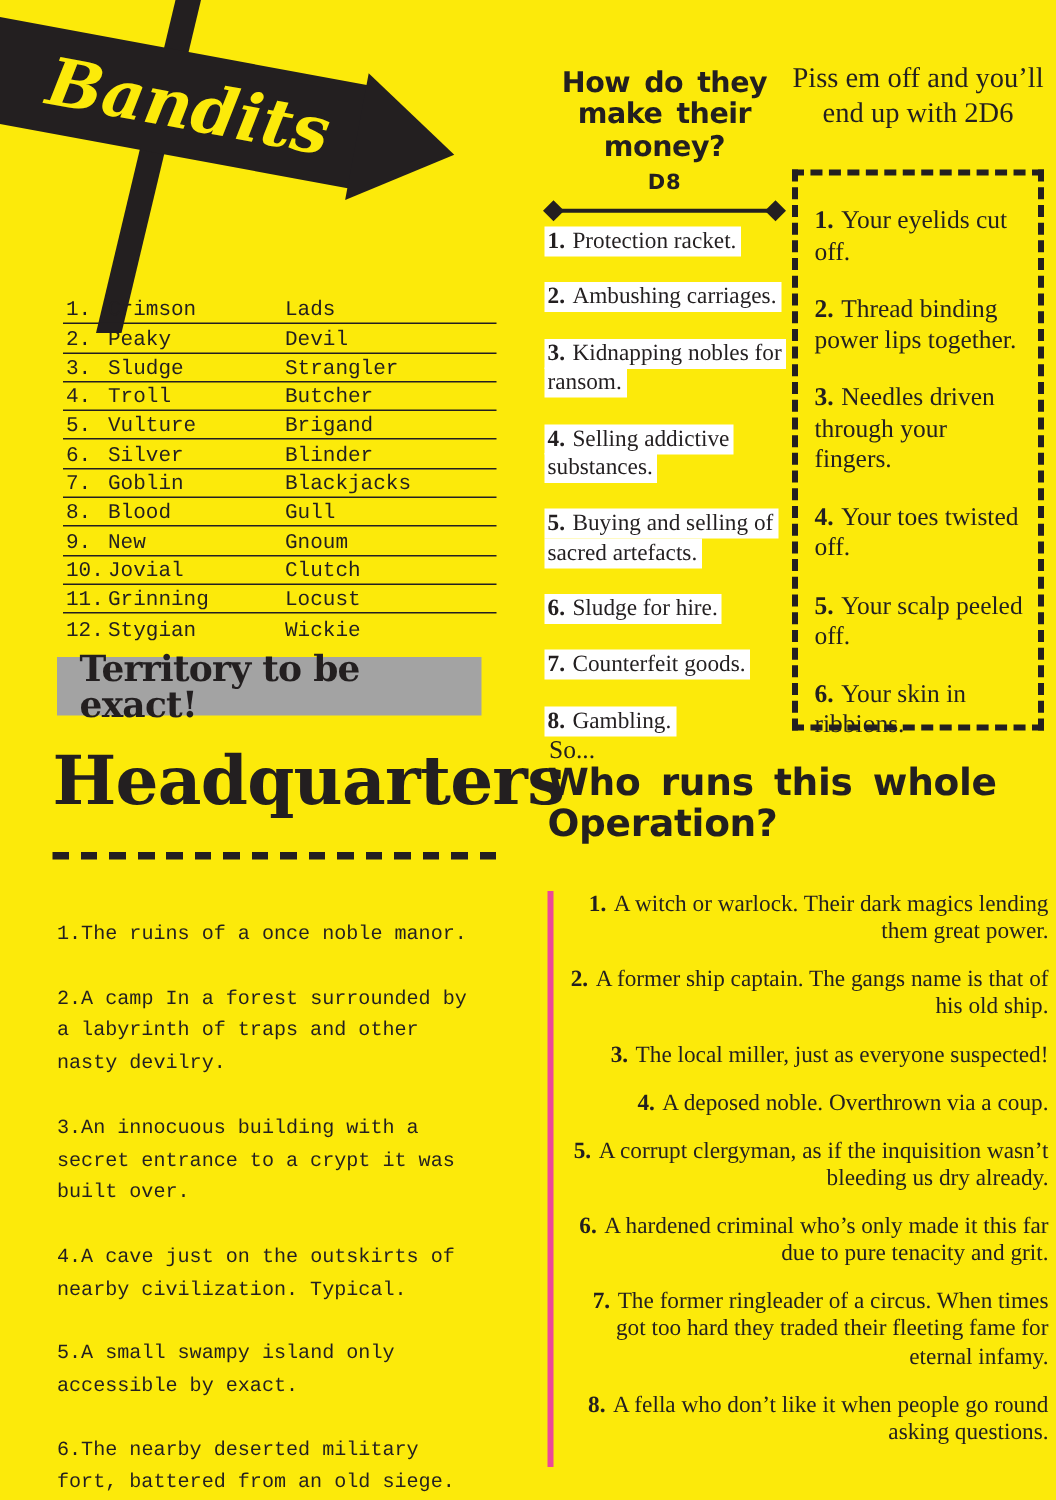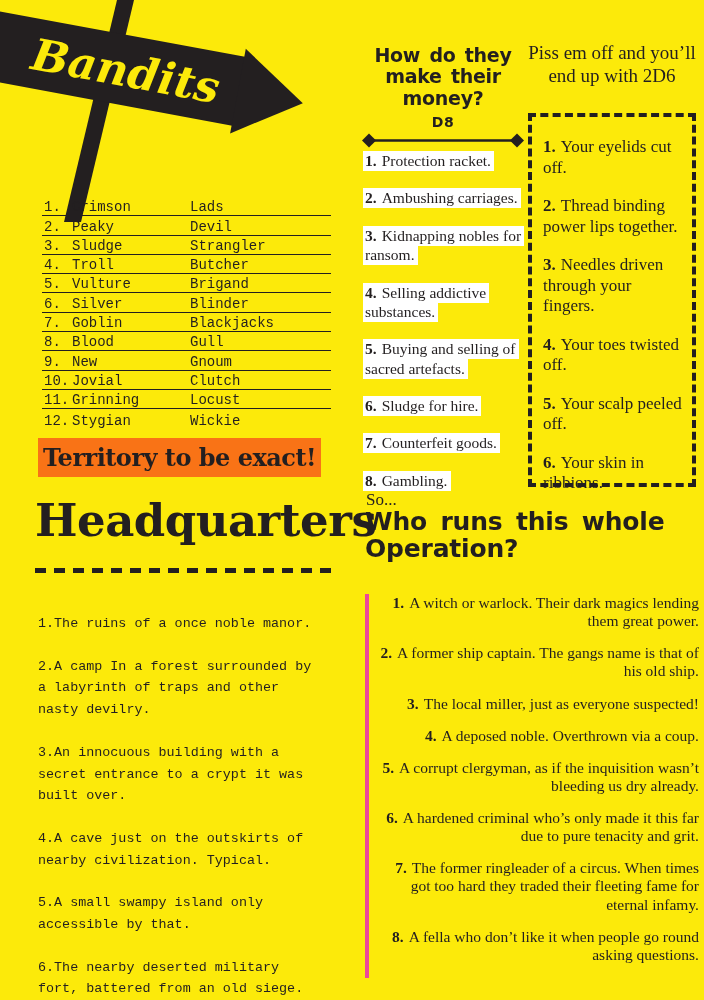--- a/index.html
+++ b/index.html
@@ -28,21 +28,21 @@
 
   .gang-table { position:absolute; left:42px; top:197px; width:289px;
     font-family:"Liberation Mono", monospace; font-size:14px; }
   .gang-row { display:flex; align-items:flex-end; height:19.3px; border-bottom:1.5px solid #231f20; }
   .gang-row:last-child { border-bottom:none; }
   .gang-row .num { width:30px; padding-left:2px; }
   .gang-row .c1 { width:118px; }
   .gang-row .c2 { flex:1; }
 
   .title-box2 { position:absolute; left:38px; top:438px; width:283px; height:39px;
-    background:#f97316; display:flex; align-items:center; padding-left:5px; }
+    background:#a3a3a3; display:flex; align-items:center; padding-left:15px; }
   .title-box2 .t { font-size:24px; line-height:1; }
 
   
   .hq-title { position:absolute; left:35px; top:496px; width:296px; text-align:center;
     font-size:45px; line-height:1.1; }
   .hq-dash { position:absolute; left:35px; top:568px; width:296px; height:5px;
     background: repeating-linear-gradient(90deg,#231f20 0 11px, transparent 11px 19px); }
   .hq-list { position:absolute; left:38px; top:613px; width:287px;
     font-family:"Liberation Mono", monospace; font-size:13.4px; line-height:1.62; }
   .hq-item { margin-bottom:21px; }
@@ -158,21 +158,21 @@
   </div>
 
   <div class="hq-title blackletter">Headquarters</div>
   <div class="hq-dash"></div>
 
   <div class="hq-list">
     <div class="hq-item"><span>1.</span><span>The ruins of a once noble manor.</span></div>
     <div class="hq-item"><span>2.</span><span>A camp In a forest surrounded by a labyrinth of traps and other nasty devilry.</span></div>
     <div class="hq-item"><span>3.</span><span>An innocuous building with a secret entrance to a crypt it was built over.</span></div>
     <div class="hq-item"><span>4.</span><span>A cave just on the outskirts of nearby civilization. Typical.</span></div>
-    <div class="hq-item"><span>5.</span><span>A small swampy island only accessible by that.</span></div>
+    <div class="hq-item"><span>5.</span><span>A small swampy island only accessible by exact.</span></div>
     <div class="hq-item"><span>6.</span><span>The nearby deserted military fort, battered from an old siege.</span></div>
   </div>
 
   <div class="money-title-wrap">
     <div class="money-title sans-heavy">How do they make their money?</div>
     <div class="money-dice sans-heavy">D8</div>
   </div>
 
   <svg class="money-arrow" width="162" height="15" viewBox="0 0 162 15">
     <line x1="8" y1="7.5" x2="154" y2="7.5" stroke="#231f20" stroke-width="2.6"></line>

